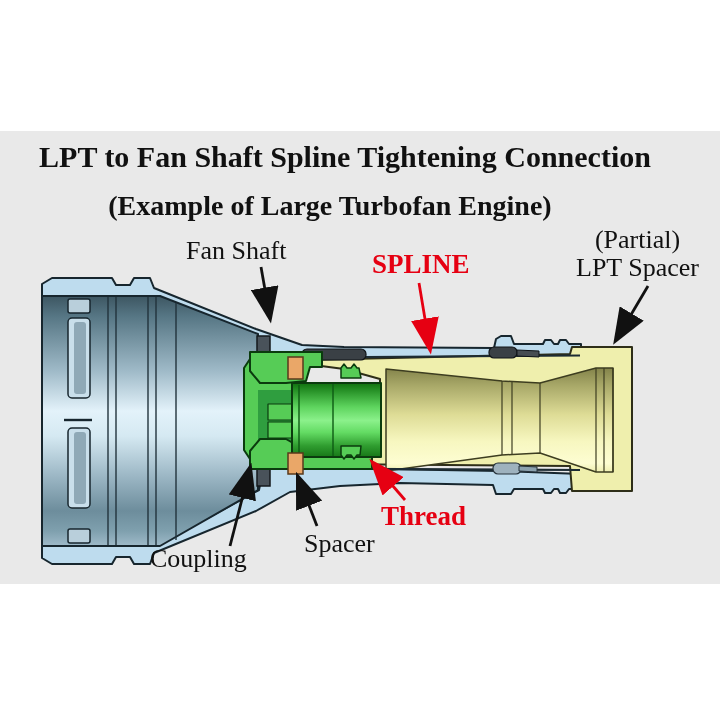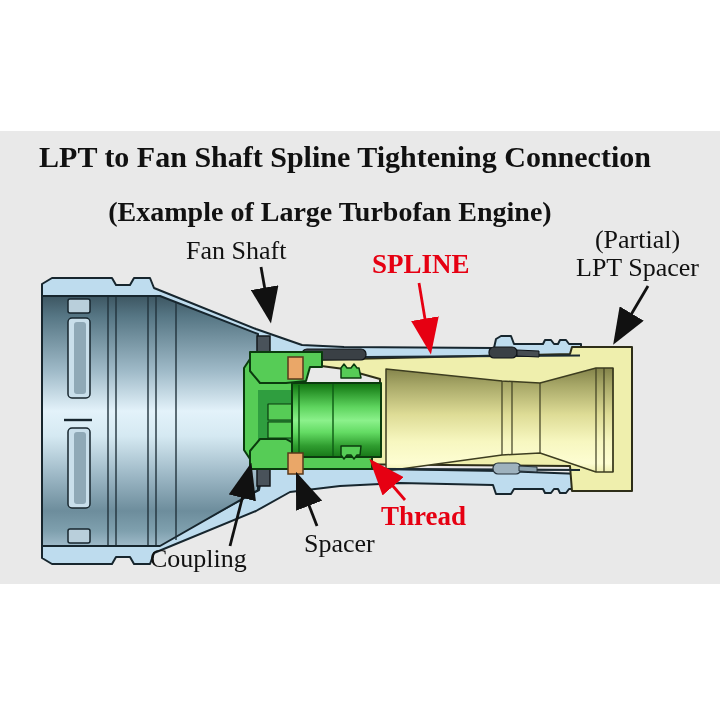--- a/index.html
+++ b/index.html
@@ -1,21 +1,21 @@
 <!DOCTYPE html>
 <html><head>
 <meta charset="utf-8">
 <style>
   html,body{margin:0;padding:0;background:#fff;}
   #stage{position:relative;width:720px;height:720px;background:#ffffff;overflow:hidden;
          font-family:Liberation Serif, serif;}
   #panel{position:absolute;left:0;top:131px;width:720px;height:453px;background:#e9e9e9;}
   .txt{position:absolute;white-space:nowrap;color:#111;}
   #title{left:0;top:140px;width:690px;text-align:center;font-size:30px;font-weight:600;letter-spacing:0px;}
-  #subtitle{left:0;top:196px;width:660px;text-align:center;font-size:28px;font-weight:600;}
+  #subtitle{left:0;top:190px;width:660px;text-align:center;font-size:28px;font-weight:600;}
   .lbl{font-size:26px;font-weight:500;}
   .red{color:#e60012;font-weight:600;}
   #lbl-fan{left:186px;top:236px;}
   #lbl-spline{left:372px;top:249px;font-size:27px;}
   #lbl-partial{left:560px;top:226px;width:155px;text-align:center;line-height:1.08;}
   #lbl-thread{left:381px;top:501px;font-size:27px;}
   #lbl-spacer{left:304px;top:529px;}
   #lbl-coupling{left:150px;top:544px;}
   svg{position:absolute;left:0;top:0;}
 </style>

